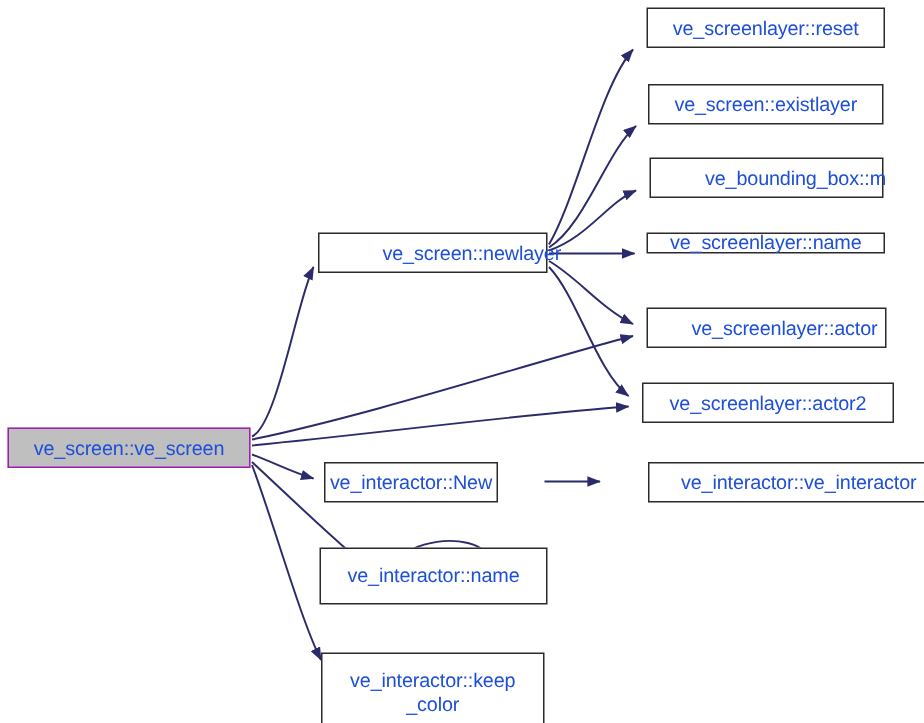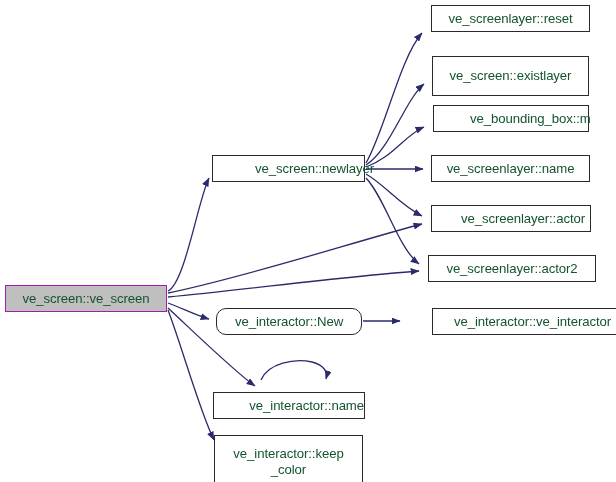--- a/index.html
+++ b/index.html
@@ -20,21 +20,21 @@
     left: 0;
     top: 0;
     width: 616px;
     height: 482px;
   }
   .node {
     position: absolute;
     box-sizing: border-box;
     border: 1px solid #2a2a2a;
     background: #ffffff;
-    color: #14532d;
+    color: #1d4ed8;
     font-size: 13.2px;
     line-height: 1.18;
     display: flex;
     align-items: center;
     justify-content: center;
     text-align: center;
     white-space: pre-line;
     letter-spacing: -0.1px;
   }
   .node.root {
@@ -72,26 +72,26 @@
         <path d="M 366,174 C 385,185 400,205 422,216"></path>
         <path d="M 366,178 C 385,198 398,248 419,264"></path>
         <path d="M 363,321 L 400,321"></path>
         <path d="M 261,380 C 268,363 295,358 312,362 C 324,365 328,372 326,379"></path>
       </g>
   </svg>
 
   <div id="node-layer">
       <div class="node root" style="left: 5px; top: 285px; width: 162px; height: 27px;"><span class="node-label">ve_screen::ve_screen</span></div>
       <div class="node" style="left: 212px; top: 155px; width: 153px; height: 27px; padding-left: 42px;"><span class="node-label">ve_screen::newlayer</span></div>
-      <div class="node" style="left: 216px; top: 308px; width: 146px; height: 27px; border-radius: 10px;"><span class="node-label">ve_interactor::New</span></div>
-      <div class="node" style="left: 213px; top: 392px; width: 152px; height: 27px; text-align: right;"><span class="node-label">ve_interactor::name</span></div>
+      <div class="node" style="left: 216px; top: 308px; width: 116px; height: 27px;"><span class="node-label">ve_interactor::New</span></div>
+      <div class="node" style="left: 213px; top: 365px; width: 152px; height: 38px;"><span class="node-label">ve_interactor::name</span></div>
       <div class="node" style="left: 214px; top: 435px; width: 149px; height: 54px;"><span class="node-label">ve_interactor::keep
 _color</span></div>
       <div class="node" style="left: 431px; top: 5px; width: 159px; height: 27px;"><span class="node-label">ve_screenlayer::reset</span></div>
-      <div class="node" style="left: 432px; top: 56px; width: 157px; height: 40px;"><span class="node-label">ve_screen::existlayer</span></div>
+      <div class="node" style="left: 432px; top: 56px; width: 157px; height: 27px;"><span class="node-label">ve_screen::existlayer</span></div>
       <div class="node" style="left: 433px; top: 105px; width: 156px; height: 27px; padding-left: 36px;"><span class="node-label">ve_bounding_box::m</span></div>
-      <div class="node" style="left: 431px; top: 155px; width: 159px; height: 27px;"><span class="node-label">ve_screenlayer::name</span></div>
+      <div class="node" style="left: 431px; top: 155px; width: 159px; height: 14px;"><span class="node-label">ve_screenlayer::name</span></div>
       <div class="node" style="left: 431px; top: 205px; width: 160px; height: 27px; padding-left: 24px;"><span class="node-label">ve_screenlayer::actor</span></div>
       <div class="node" style="left: 428px; top: 255px; width: 168px; height: 27px;"><span class="node-label">ve_screenlayer::actor2</span></div>
       <div class="node" style="left: 408px; top: 308px; width: 201px; height: 27px; margin-left: 24px;"><span class="node-label">ve_interactor::ve_interactor</span></div>
     </div>
 
 </div>
 
 </body></html>

